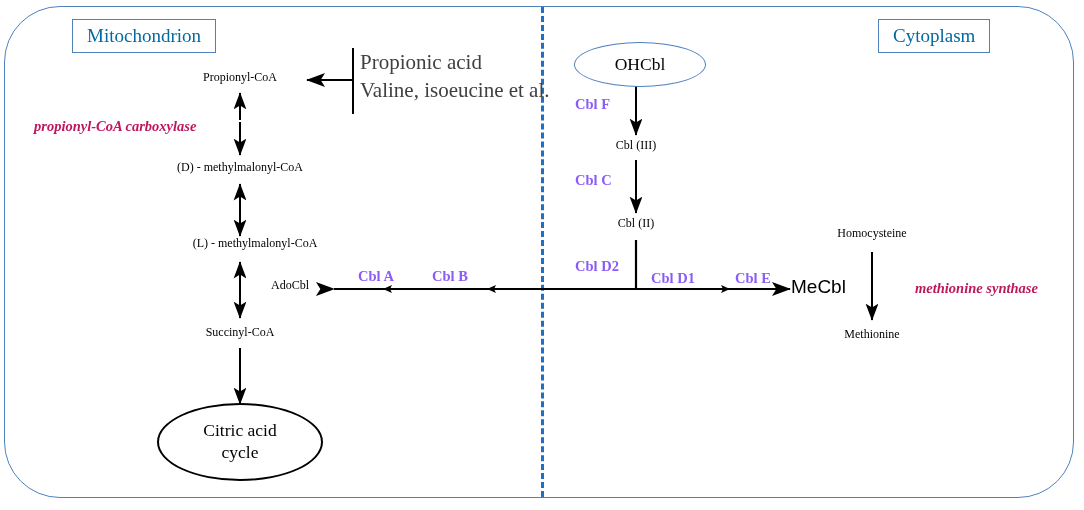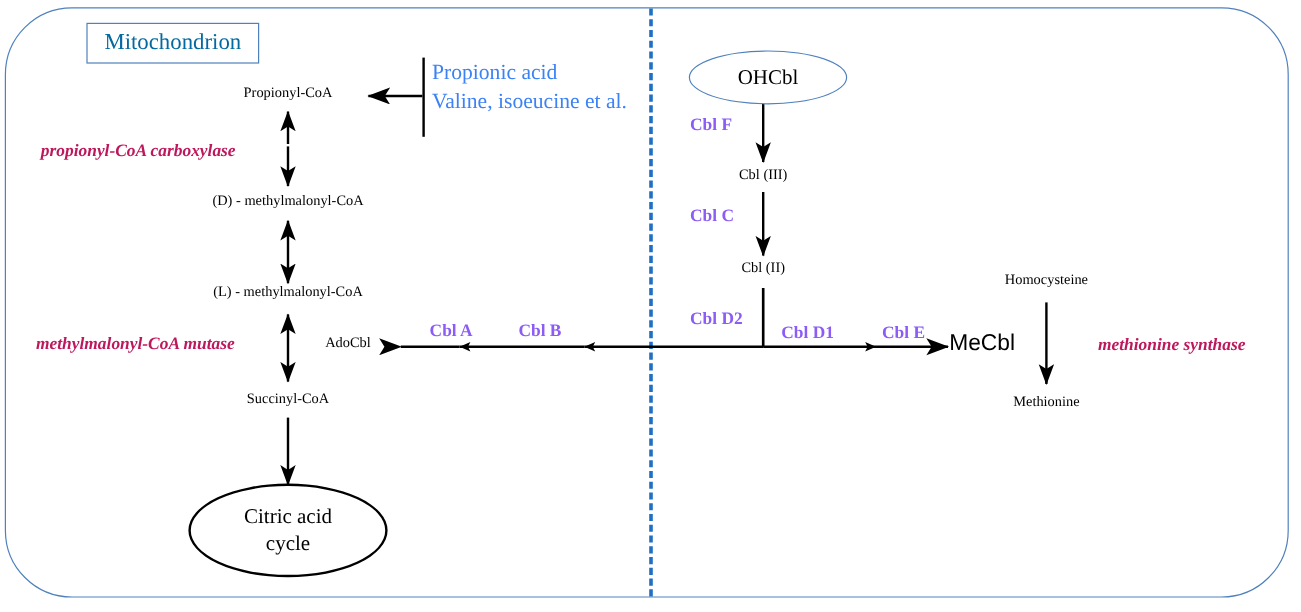--- a/index.html
+++ b/index.html
@@ -75,24 +75,24 @@
     font-size: 14.5px;
     color: #8b5cf6;
     white-space: nowrap;
   }
   .sans-node {
     font-family: "Liberation Sans", sans-serif;
     font-size: 19px;
   }
   .substrate-list {
     position: absolute;
-    font-size: 18px;
+    font-size: 21px;
     line-height: 1.32;
     white-space: nowrap;
-    color: #3b82f6;
+    color: #404040;
   }
   
   .bracket-bar {
     position: absolute;
     width: 0;
     border-left: 2.4px solid #000;
   }
   
   .ellipse {
     position: absolute;
@@ -159,34 +159,34 @@
     <line x1="383" y1="289" x2="334" y2="289" stroke="#000" stroke-width="2.2" marker-end="url(#ah-start)"></line>
 
     <line x1="636" y1="289" x2="730" y2="289" stroke="#000" stroke-width="2.2"></line>
     <path d="M730,289 L721,285 L723,289 L721,293 z" fill="#000"></path>
     <line x1="730" y1="289" x2="790" y2="289" stroke="#000" stroke-width="2.2" marker-end="url(#ah)"></line>
 
     <line x1="872" y1="252" x2="872" y2="320" stroke="#000" stroke-width="2" marker-end="url(#ah)"></line>
   </svg>
 
   <div class="compartment-label" id="label-mitochondrion">Mitochondrion</div>
+  <div class="compartment-label" id="label-cytoplasm">Cytoplasm</div>
 
   <div class="node center" style="left:240px; top:70px;">Propionyl-CoA</div>
 
   <div class="node center" style="left:240px; top:160px;">(D) - methylmalonyl-CoA</div>
 
-  <div class="node center" style="left:240px; top:236px;">(L) - methylmalonyl-CoA</div>
+  <div class="node center" style="left:255px; top:236px;">(L) - methylmalonyl-CoA</div>
 
   <div class="node center" style="left:240px; top:325px;">Succinyl-CoA</div>
 
   <div class="node center" style="left:290px; top:278px;">AdoCbl</div>
 
   <div class="enzyme" style="left:34px; top:118px;">propionyl-CoA carboxylase</div>
 
-  <div class="enzyme" style="left:30px; top:279px;">methylmalonyl-CoA mutase</div>
 
   <div class="bracket-bar" style="left:352px; top:48px; height:66px;"></div>
   <div class="substrate-list" style="left:360px; top:49px;">
     <div>Propionic acid</div>
     <div>Valine, isoeucine et al.</div>
   </div>
 
   <div class="ellipse" id="ellipse-citric" style="left:157px; top:403px; width:166px; height:78px;">
     <span style="white-space:pre-line;">Citric acid
 cycle</span>

